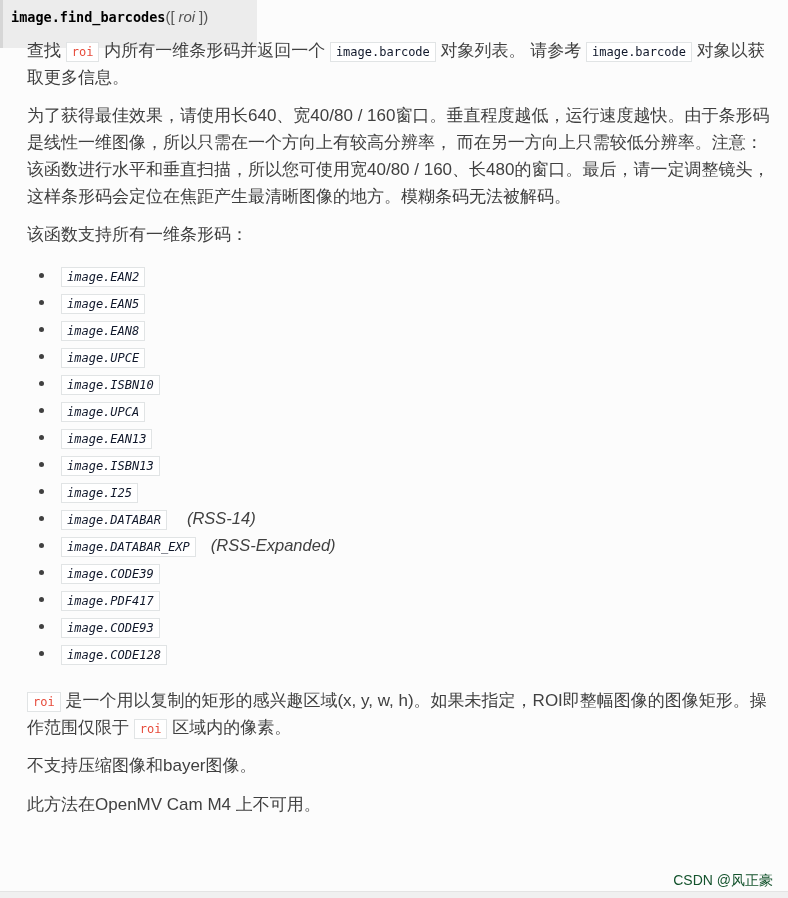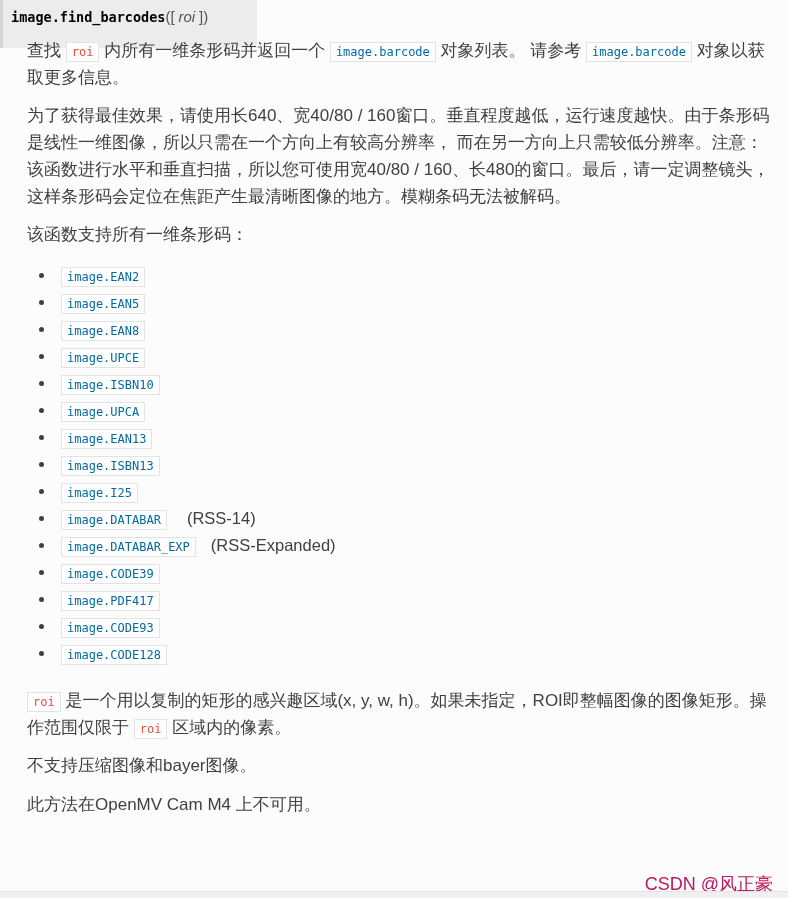--- a/index.html
+++ b/index.html
@@ -6,28 +6,28 @@
   body { width:788px; height:898px; background:#fcfcfc; overflow:hidden; position:relative;
          font-family:"Liberation Sans","DejaVu Sans",sans-serif; color:#404040; }
   .sig { position:absolute; left:0; top:0; height:48px; width:257px; background:#ececec;
          border-left:3px solid #d6d6d6; box-sizing:border-box; padding:8px 0 0 8px;
          font-size:14px; white-space:nowrap; }
   .sig .fn { font-family:"DejaVu Sans Mono","Liberation Mono",monospace; font-weight:bold; color:#000; font-size:13.5px; }
   .sig .paren { color:#555; font-size:15px; }
   .sig .arg { font-style:italic; color:#555; font-size:15px; }
   .content { position:absolute; left:27px; top:38px; width:752px; font-size:17px; line-height:26.7px; }
   p { margin:0 0 12px 0; }
-  code { font-family:"DejaVu Sans Mono","Liberation Mono",monospace; font-size:12px; color:#0369a1;
+  code { font-family:"DejaVu Sans Mono","Liberation Mono",monospace; font-size:12px; color:#0f172a;
          background:#fff; border:1px solid #e1e4e5; padding:2px 5px; line-height:1; }
   code.red { color:#e74c3c; }
   ul { margin:14px 0 0 0; padding-left:34px; list-style:none; }
-  ul li { position:relative; height:27px; line-height:24px; font-size:16.5px; }
+  ul li { position:relative; height:27px; line-height:24px; font-size:16.5px;font-style:italic; }
   ul li::before { content:""; position:absolute; left:-22px; top:10px; width:5px; height:5px;
                   border-radius:50%; background:#404040; }
-  .wm { position:absolute; right:15px; top:872px; font-size:18px; color:#be185d; }
+  .wm { position:absolute; right:15px; top:872px; font-size:14px; color:#14532d; }
   .bottombar { position:absolute; left:0; right:0; bottom:0; height:6px; background:#f0f0f0; border-top:1px solid #e4e4e4; }
 </style>
 </head>
 <body>
 
 <div class="sig">
   <span class="fn">image.find_barcodes</span><span class="paren">(</span><span class="paren">[</span>
   <span class="arg">roi</span>
   <span class="paren">]</span><span class="paren">)</span>
 </div>

